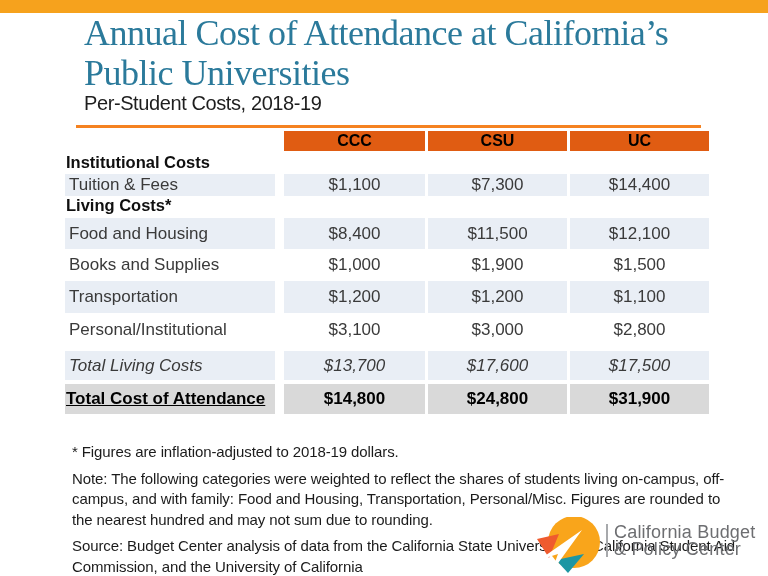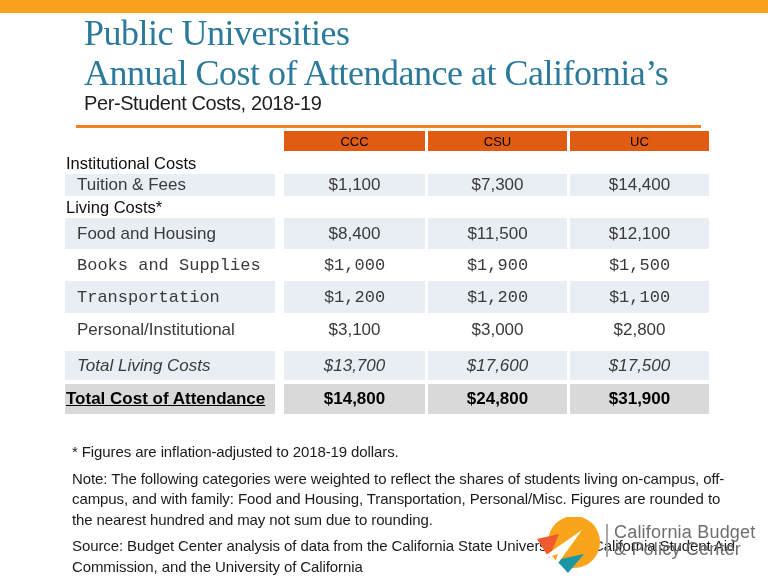--- a/index.html
+++ b/index.html
@@ -16,32 +16,32 @@
   }
   .subtitle {
     position:absolute; left:84px; top:92px; font-size:20px; color:#1E1E1E;
     letter-spacing:-0.4px;
   }
   .rule { position:absolute; left:76px; top:125px; width:625px; height:3px; background:#F58220; }
 
   .table { position:absolute; left:65px; top:131px; width:644px; font-size:17px; color:#3A3A3A; }
   .row  { display:flex; }
   .cell { display:flex; align-items:center; box-sizing:border-box; overflow:hidden; white-space:nowrap; }
-  .c0 { width:210px; margin-right:9px; padding-left:12px; }
+  .c0 { width:210px; margin-right:9px; padding-left:4px; }
   .c1 { width:141px; margin-right:3px; justify-content:center; }
   .c2 { width:139px; margin-right:3px; justify-content:center; }
   .c3 { width:139px; justify-content:center;text-align:right; }
 
   .r-header { height:20px; margin-bottom:2px; }
-  .r-header .cell { background:#E05C12; color:#000; font-weight:400; font-size:13px; }
+  .r-header .cell { background:#E05C12; color:#000; font-weight:700; font-size:16px; }
   .r-header .c0 { background:transparent; }
 
-  .r-section { height:21px; font-weight:400; color:#0F0F0F; font-size:16.5px; }
+  .r-section { height:21px; font-weight:700; color:#0F0F0F; font-size:16.5px;flex-direction:column; }
   .r-section .c0 { padding-left:1px; }
-  .h22 { height:22px; } .h31 { height:31px; } .h32 { height:32px;font-family:Liberation Mono, monospace; } .h33 { height:33px; }
+  .h22 { height:22px; } .h31 { height:31px; } .h32 { height:32px; } .h33 { height:33px; }
 
   .shaded .cell { background:#E9EEF5; }
 
   .r-total-living { height:29px; margin-top:5px; font-style:italic; }
   .r-total { height:30px; margin-top:4px; font-weight:700; color:#000; font-size:17px; }
   .r-total .cell { background:#D9D9D9; }
   .r-total .c0 { padding-left:1px; text-decoration:underline; }
 
   .notes {
     position:absolute; left:66px; top:436px; width:676px;
@@ -54,22 +54,22 @@
   .logo-text { position:absolute; left:614px; top:524px; font-size:18px; line-height:17px; color:#6D6E71; letter-spacing:0.2px; }
 </style>
 </head>
 <body>
 
 <div class="slide">
 
   <div class="topbar"></div>
 
   <div class="title">
+    <div>Annual Cost of Attendance at California’s</div>
     <div>Public Universities</div>
-    <div>Annual Cost of Attendance at California’s</div>
   </div>
 
   <div class="subtitle">Per-Student Costs, 2018-19</div>
 
   <div class="rule"></div>
 
   <div class="table">
 
     <div class="row r-header">
       <div class="cell c0"></div>

